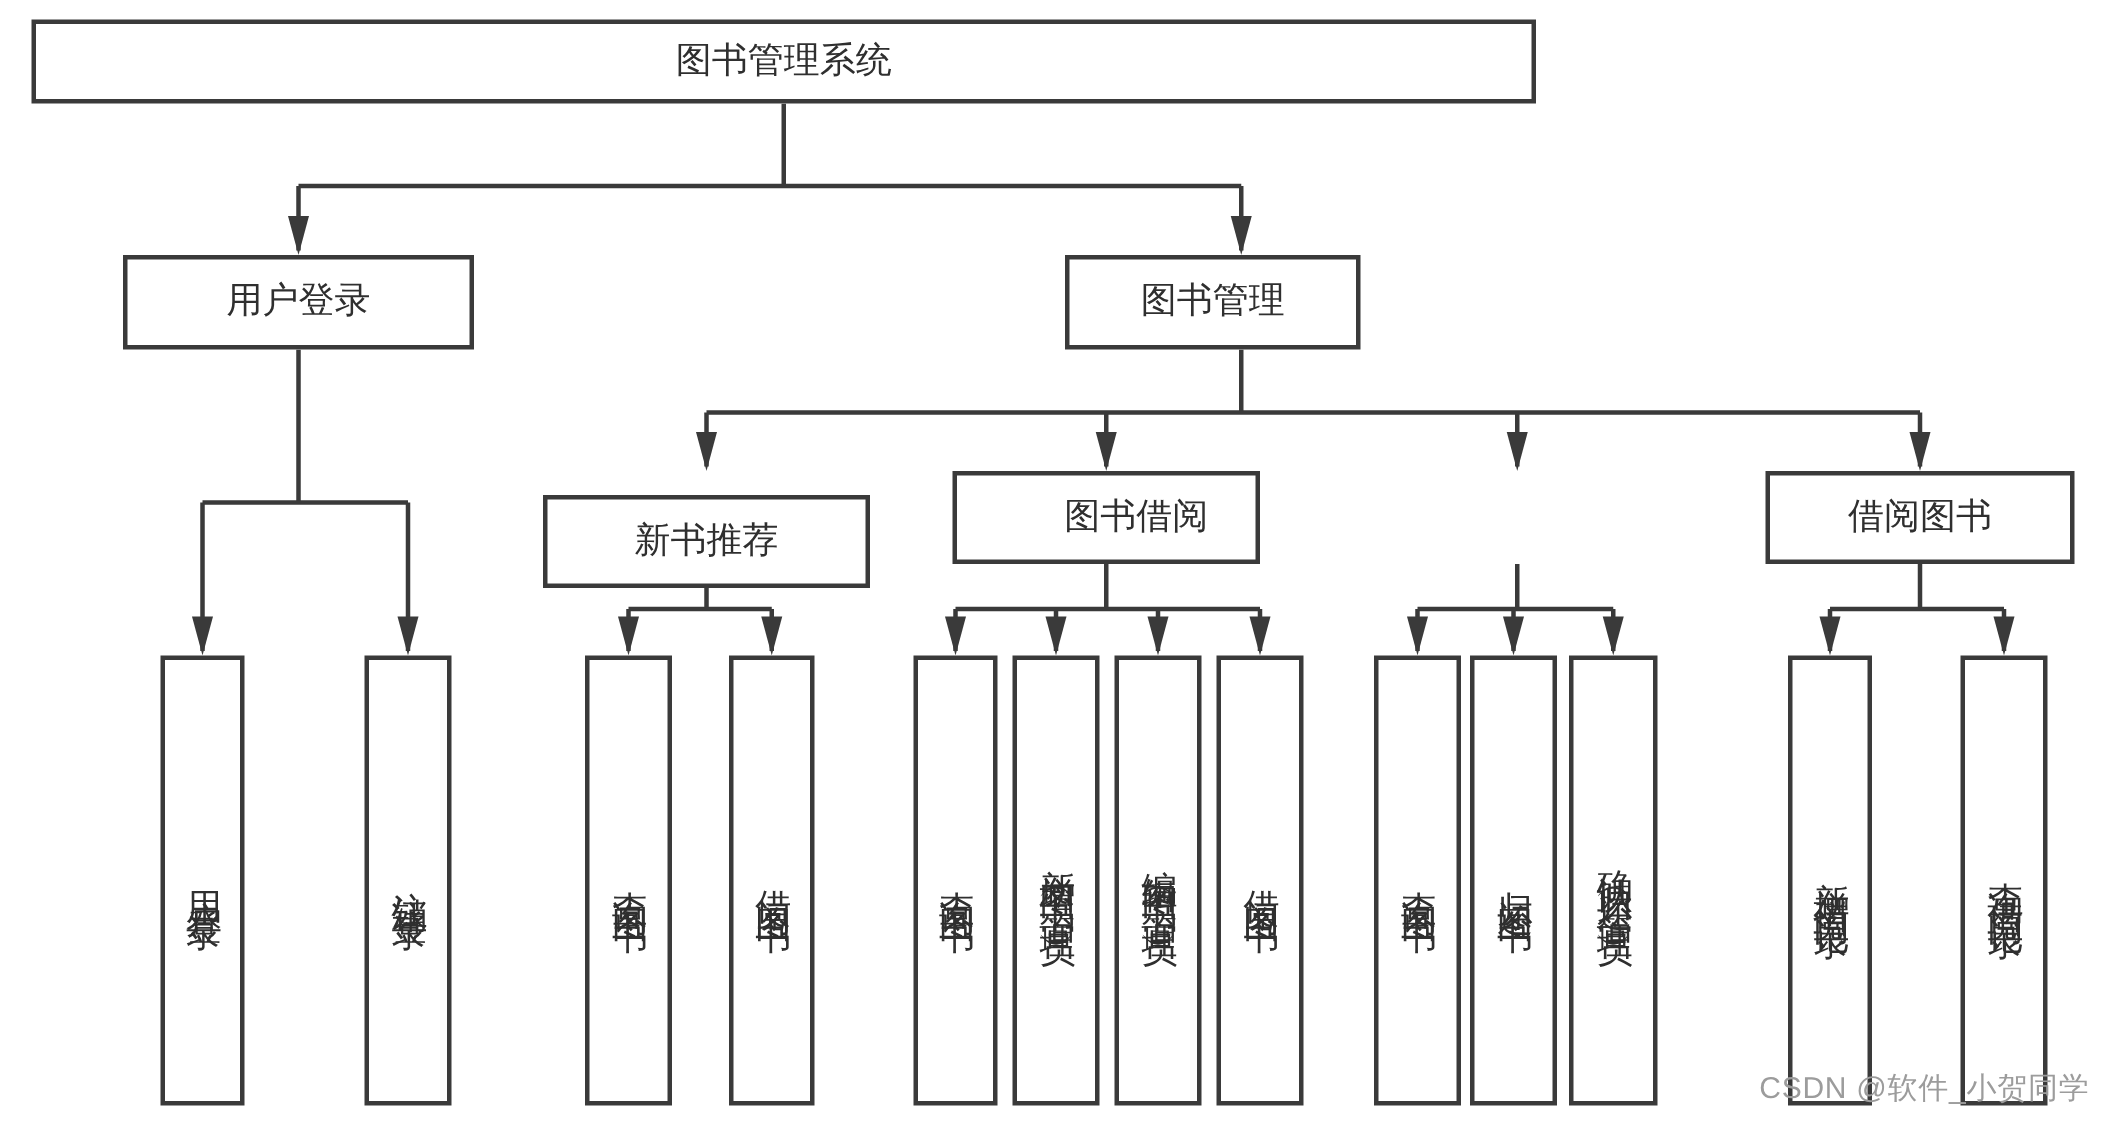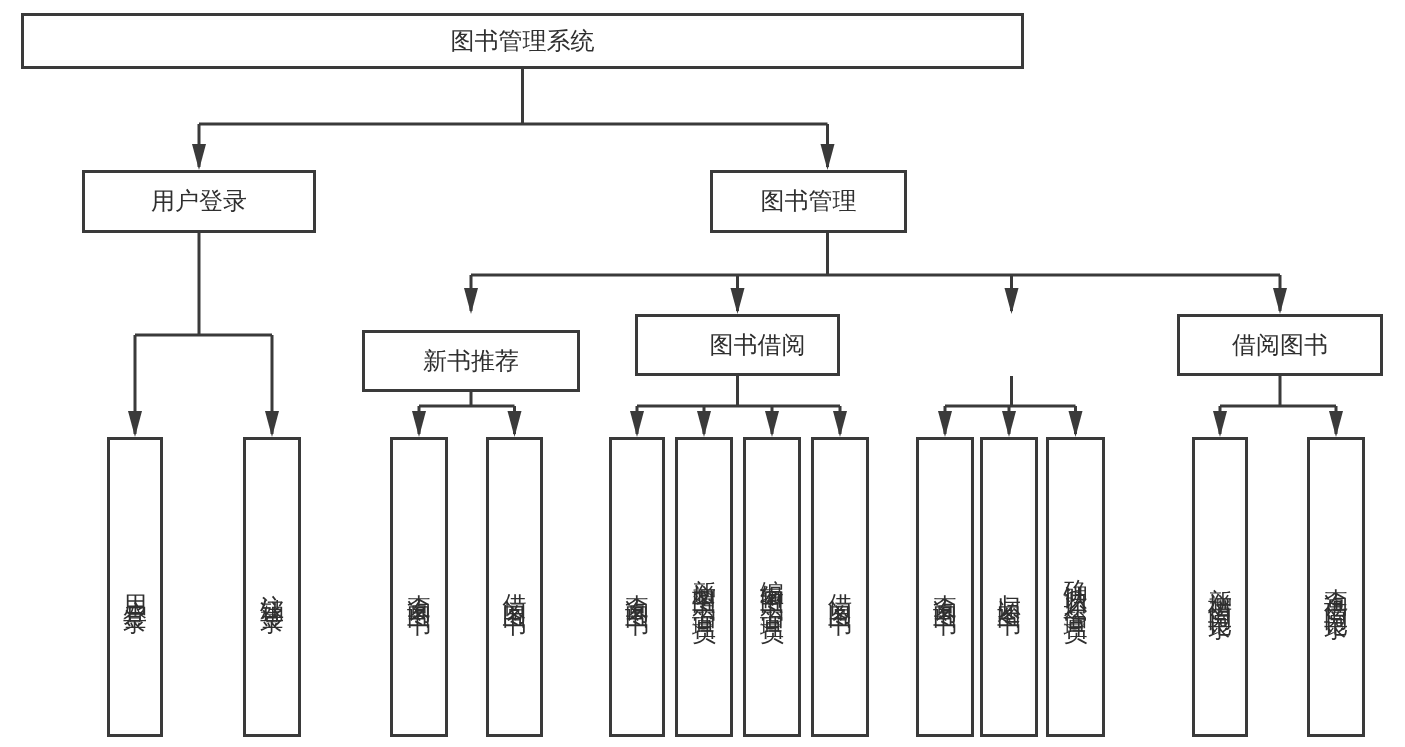--- a/index.html
+++ b/index.html
@@ -126,14 +126,15 @@
     <span class="vtext">确认归还（管理员）</span>
   </div>
 
   <div class="node" style="left:1192px; top:437px; width:56px; height:300px;">
     <span class="vtext">新增借阅记录</span>
   </div>
   <div class="node" style="left:1307px; top:437px; width:58px; height:300px;">
     <span class="vtext">查询借阅记录</span>
   </div>
 
+  <div class="watermark">CSDN @软件_小贺同学</div>
 
 </div>
 
 </body></html>

